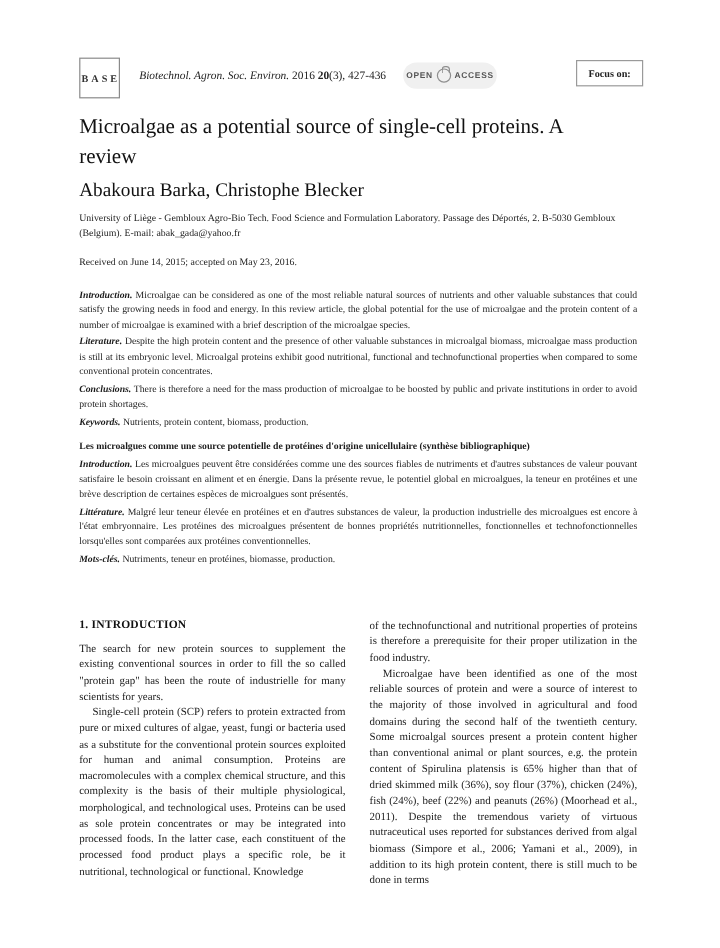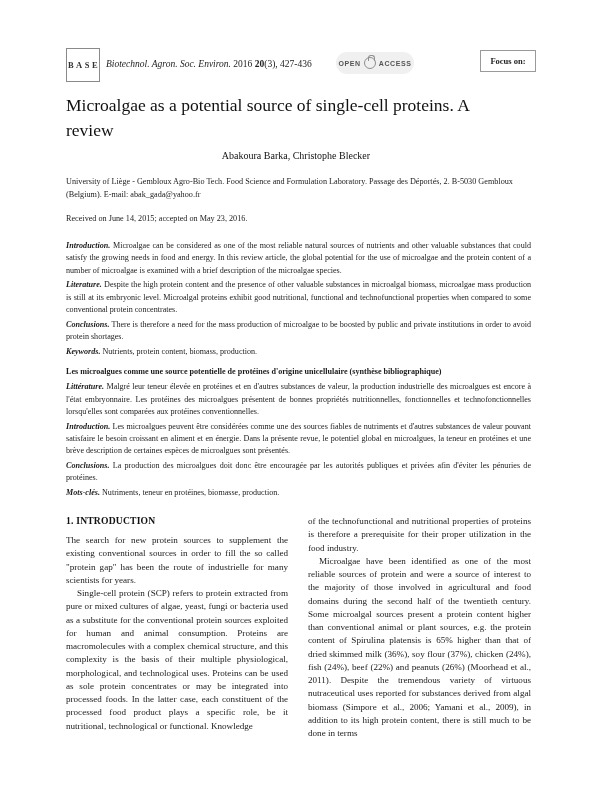--- a/index.html
+++ b/index.html
@@ -40,21 +40,21 @@
   }
   .base-logo span {
     font-family: "Liberation Serif", serif;
     font-size: 8.5px;
     font-weight: bold;
     letter-spacing: 0.5px;
     color: #333;
   }
   .journal-line {
     position: absolute;
-    left: 40px;
+    left: 50px;
     top: 11px;
     font-size: 9.5px;
     font-style: italic;
     color: #222;
     white-space: nowrap;
     text-align: right;
   }
   .journal-line .nonital {
     font-style: normal;
   }
@@ -129,23 +129,22 @@
     line-height: 1.42;
     color: #111;
   }
 
   
   .authors {
     position: absolute;
     left: 66px;
     top: 150px;
     width: 460px;
-    font-size: 10px;
+    font-size: 16px;
     color: #111;
-    text-align: center;
   }
   .affiliation {
     position: absolute;
     left: 66px;
     top: 176px;
     width: 462px;
     font-size: 8.2px;
     line-height: 1.55;
     color: #222;
   }
@@ -279,30 +278,26 @@
     </p>
     <p class="abs-p">
       <b>Keywords.</b>
       <span>Nutrients, protein content, biomass, production.</span>
     </p>
   </div>
 
   <div class="abs-fr">
     <div class="abs-fr-head">Les microalgues comme une source potentielle de protéines d'origine unicellulaire (synthèse bibliographique)</div>
     <p class="abs-p">
+      <b>Introduction.</b>
+      <span>Les microalgues peuvent être considérées comme une des sources fiables de nutriments et d'autres substances de valeur pouvant satisfaire le besoin croissant en aliment et en énergie. Dans la présente revue, le potentiel global en microalgues, la teneur en protéines et une brève description de certaines espèces de microalgues sont présentés.</span>
+    </p>
+    <p class="abs-p">
       <b>Littérature.</b>
       <span>Malgré leur teneur élevée en protéines et en d'autres substances de valeur, la production industrielle des microalgues est encore à l'état embryonnaire. Les protéines des microalgues présentent de bonnes propriétés nutritionnelles, fonctionnelles et technofonctionnelles lorsqu'elles sont comparées aux protéines conventionnelles.</span>
-    </p>
-    <p class="abs-p">
-      <b>Introduction.</b>
-      <span>Les microalgues peuvent être considérées comme une des sources fiables de nutriments et d'autres substances de valeur pouvant satisfaire le besoin croissant en aliment et en énergie. Dans la présente revue, le potentiel global en microalgues, la teneur en protéines et une brève description de certaines espèces de microalgues sont présentés.</span>
-    </p>
-    <p class="abs-p">
-      <b>Conclusions.</b>
-      <span>La production des microalgues doit donc être encouragée par les autorités publiques et privées afin d'éviter les pénuries de protéines.</span>
     </p>
     <p class="abs-p">
       <b>Mots-clés.</b>
       <span>Nutriments, teneur en protéines, biomasse, production.</span>
     </p>
   </div>
 
   <div class="section-head">1. INTRODUCTION</div>
 
   <div class="col-left">

